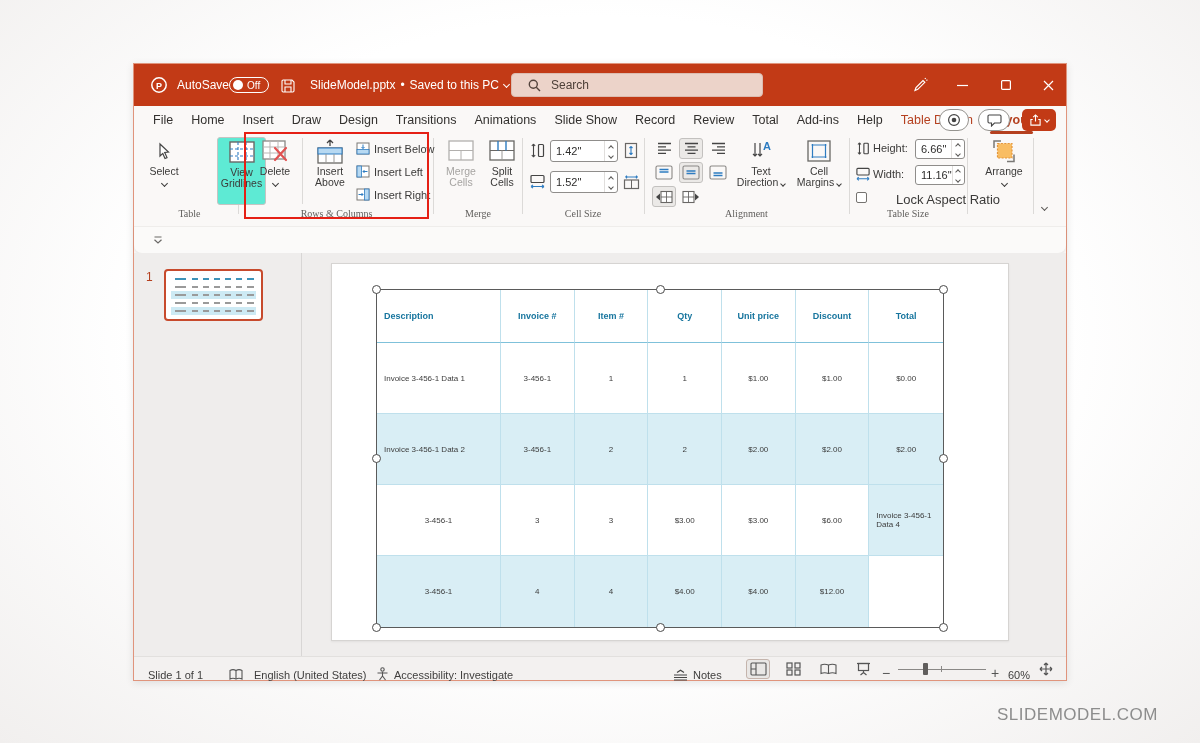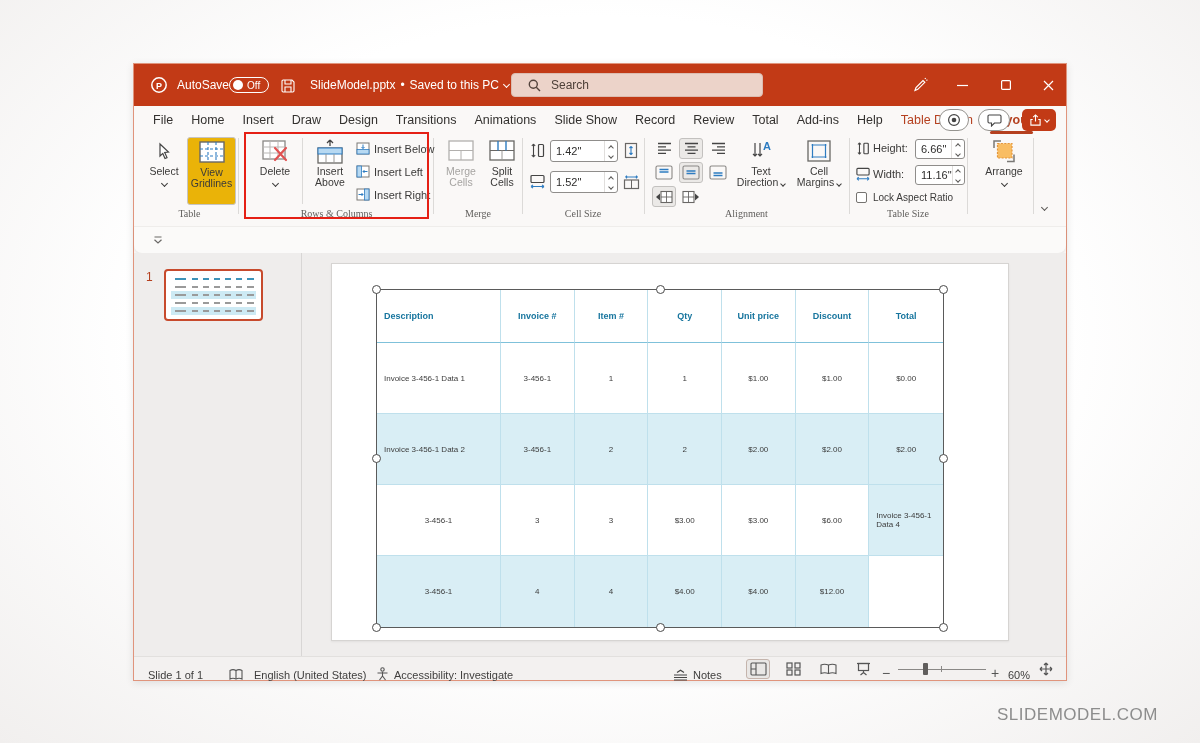--- a/index.html
+++ b/index.html
@@ -38,21 +38,21 @@
   .tr-btn.solid { background:#c23a16; border:none; border-radius:5px; gap:3px; }
 
   
   .ribbon { position:absolute; left:0; top:70px; width:100%; height:92px; background:#faf8f7; }
   .vsep { position:absolute; top:4px; height:76px; width:1px; background:#dcdad8; }
   .rlabel { position:absolute; top:74px; height:14px; font-size:10px; color:#605e5c; text-align:center;font-family:Liberation Serif, serif; }
   .rbtn-big { position:absolute; top:3px; height:68px; display:flex; flex-direction:column; align-items:center;
               font-size:10.5px; color:#3b3a39; text-align:center; border-radius:3px; }
   .rbtn-big .ric { height:28px; display:flex; align-items:center; }
   .rbtn-big .rtext { line-height:11px; margin-top:1px; }
-  .rbtn-big.boxed { border:1px solid #c6c4c2; background:#eab308; }
+  .rbtn-big.boxed { border:1px solid #c6c4c2; background:#5eead4;margin-left:30px; }
   .rbtn-big.disabled { color:#a6a4a2; }
   .rbtn-sm { position:absolute; display:flex; align-items:center; gap:4px; font-size:11px; color:#3b3a39; height:17px; }
   .chev { display:inline-block; width:5px; height:5px; border-right:1.1px solid currentColor; border-bottom:1.1px solid currentColor; transform:rotate(45deg); }
   .spin { position:absolute; display:flex; height:22px; border:1px solid #8f8d8b; border-radius:3px; background:#fff; overflow:hidden; }
   .spin .val { flex:1; display:flex; align-items:center; padding-left:5px; font-size:11px; color:#2e2d2c; }
   .spin .arrows { width:13px; border-left:1px solid #e0dedc; display:flex; flex-direction:column; }
   .spin .arrows > div { flex:1; display:flex; align-items:center; justify-content:center; color:#5a5856; }
   .spin .arrows .chev { width:4px; height:4px; }
   .spin .arrows .u .chev { transform:rotate(-135deg); margin-top:3px; }
   .aic { position:absolute; width:24px; height:21px; display:flex; align-items:center; justify-content:center; border-radius:3px; }
@@ -447,21 +447,21 @@
       <span class="arrows">
         <div class="u">
             <span class="chev"></span>
           </div>
         <div>
             <span class="chev"></span>
           </div>
       </span>
     </div>
     <span class="abs cb" style="left:722px;top:58px"></span>
-    <span class="abs" style="left:739px;top:58px;font-size:10px;color:#3b3a39">Lock Aspect Ratio</span>
+    <span class="abs" style="left:762px;top:58px;font-size:13px;color:#3b3a39">Lock Aspect Ratio</span>
     <div class="rlabel" style="left:715px;width:118px">Table Size</div>
 
     <div class="rbtn-big" style="left:845px;width:50px">
       <span class="ric">
         <svg width="26" height="26" fill="none">
             <path d="M10 3 H3 V10" stroke="#7a7876" stroke-width="1.5"></path>
             <path d="M16 23.5 H23 V16.5" stroke="#7a7876" stroke-width="1.5"></path>
             <rect x="6.5" y="5.5" width="14.5" height="14.5" fill="#f9bd63" stroke="#e3953b" stroke-width="1.2" stroke-dasharray="2 1.4"></rect>
           </svg>
       </span>

